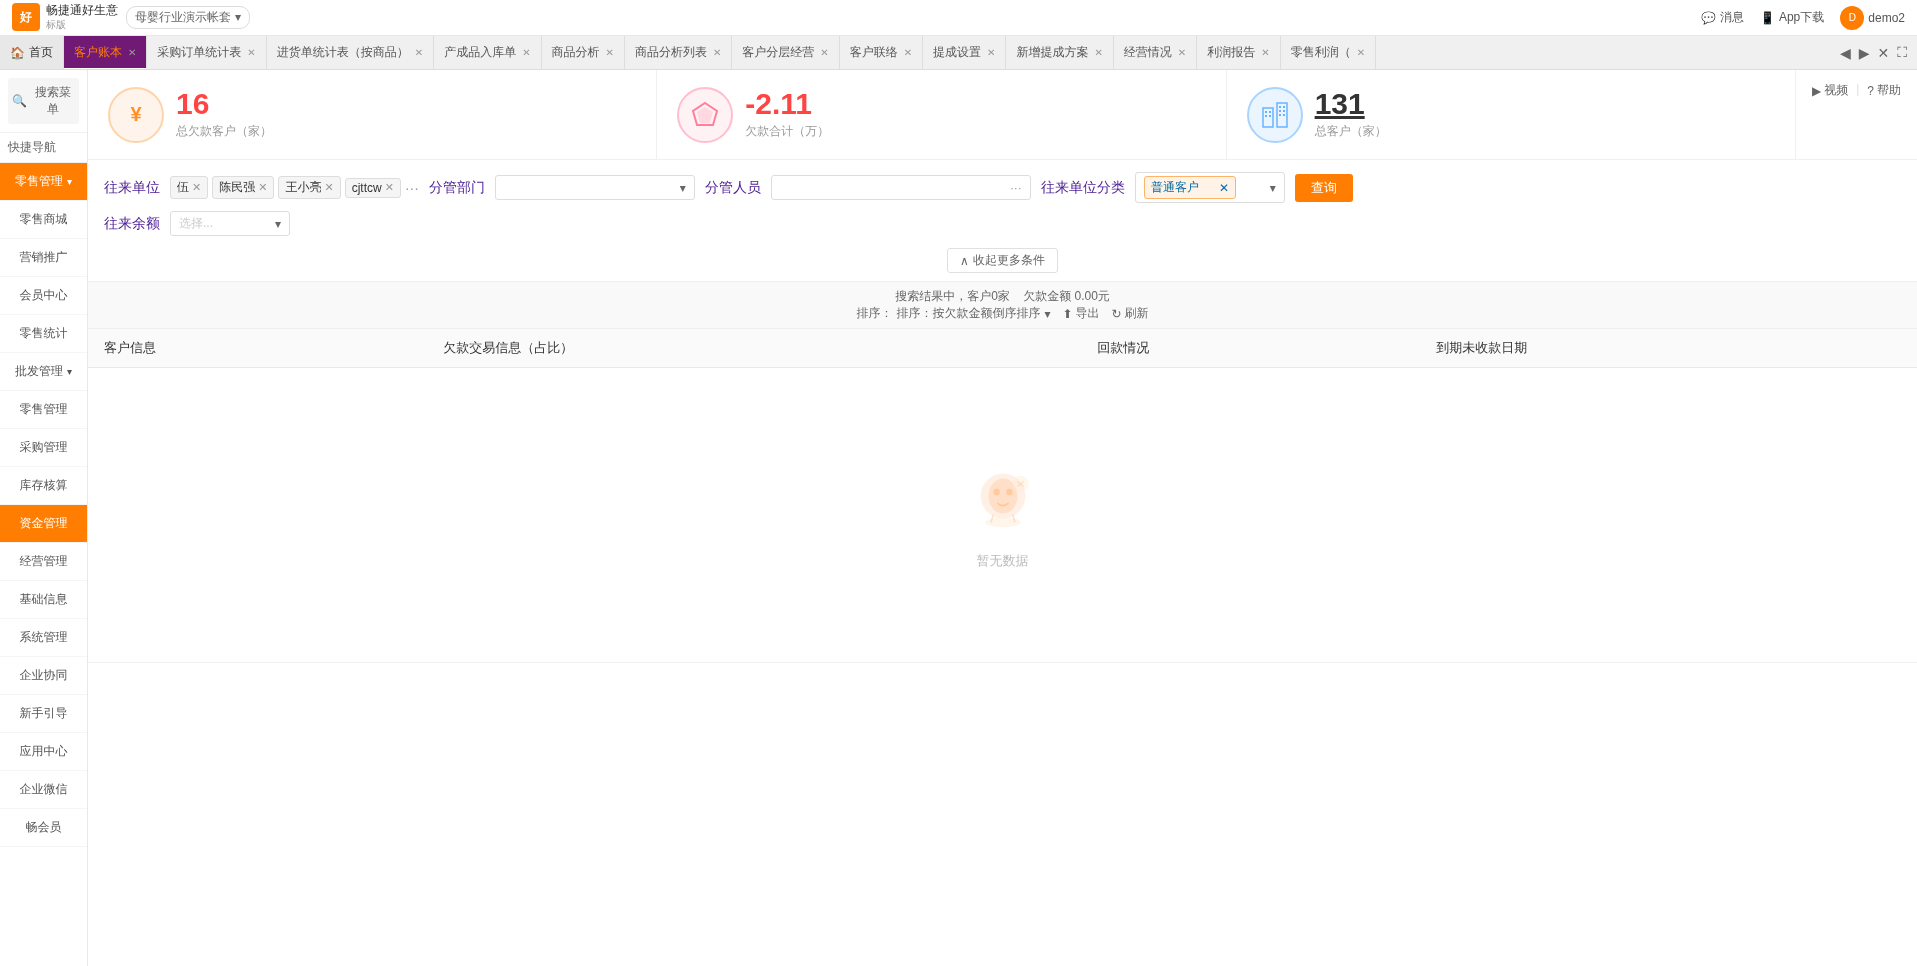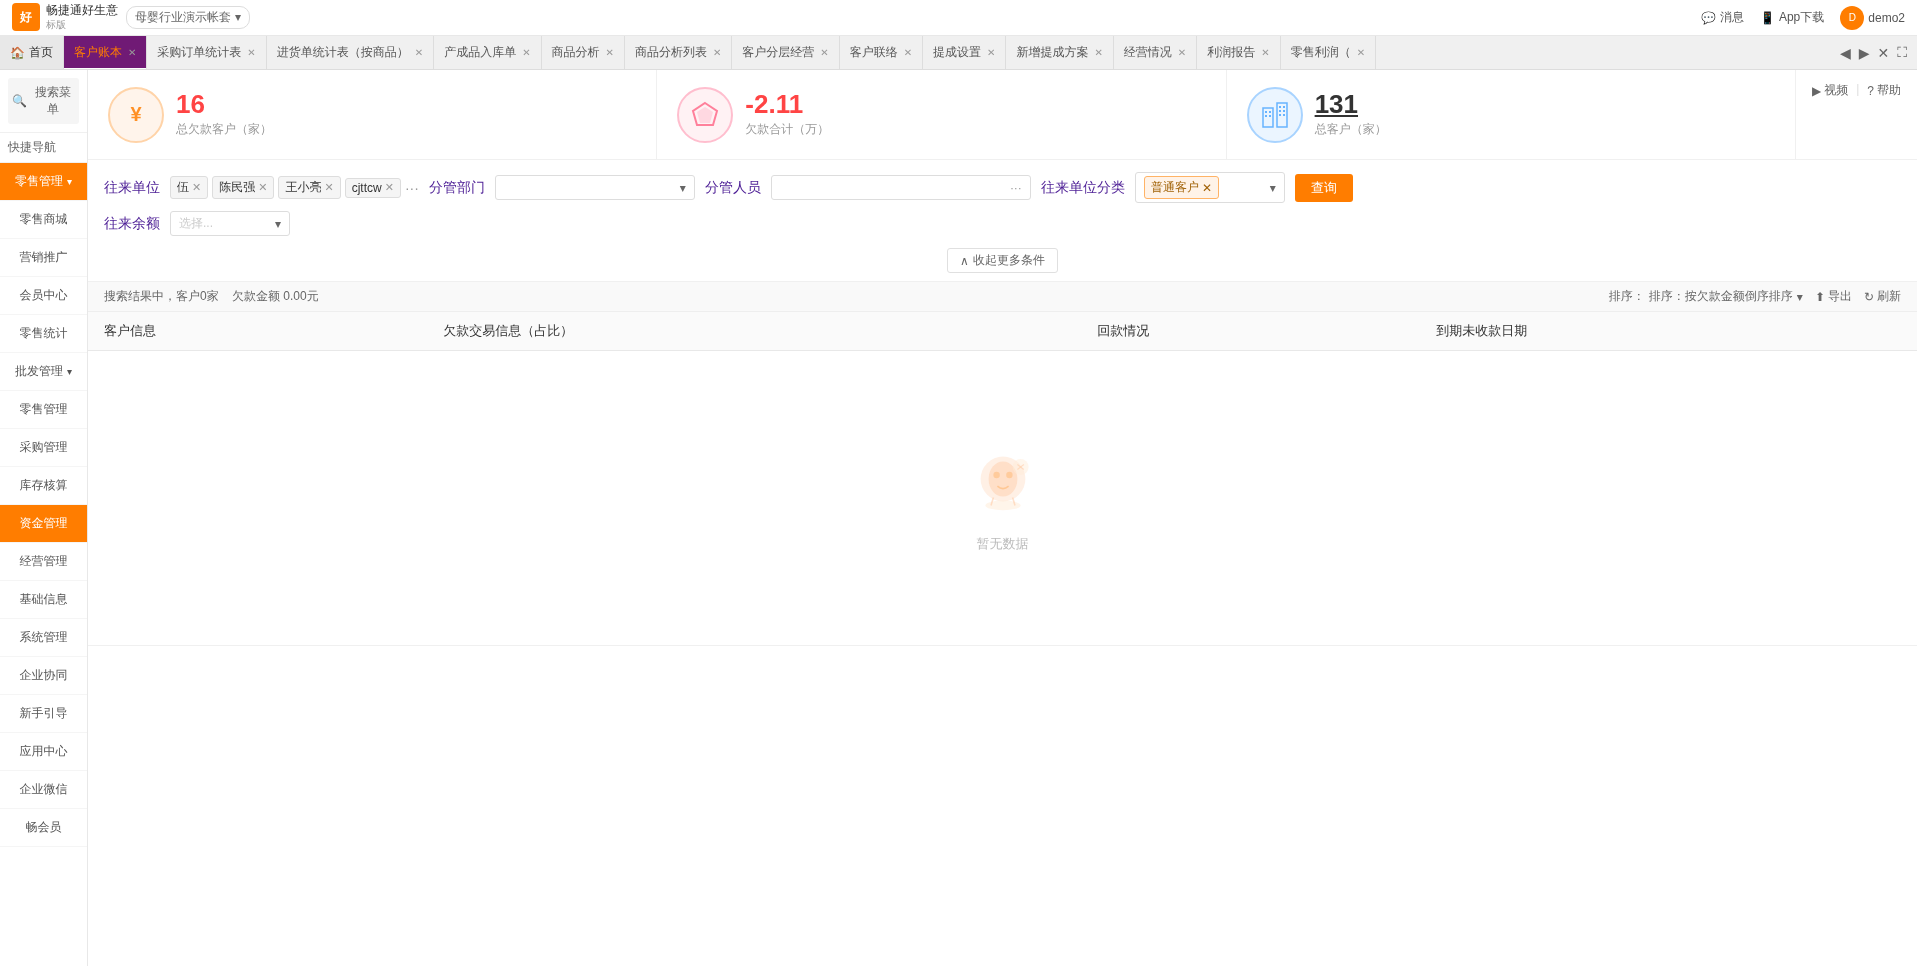--- a/index.html
+++ b/index.html
@@ -143,21 +143,21 @@
       align-items: center;
       justify-content: center;
       font-size: 24px;
       opacity: 0.85;
       flex-shrink: 0;
     }
     .stat-icon-circle.orange { background: #fff3e8; color: #ff7d00; border: 2px solid #ffcc99; }
     .stat-icon-circle.pink { background: #fff0f3; color: #ff6b8a; border: 2px solid #ffb3c6; }
     .stat-icon-circle.blue { background: #e8f4ff; color: #4da6ff; border: 2px solid #99ccff; }
     .stat-value-area { display: flex; flex-direction: column; }
-    .stat-number { font-size: 26px; font-weight: bold; color: #ff4444; line-height: 1; }
+    .stat-number { font-size: 30px; font-weight: bold; color: #ff4444; line-height: 1; }
     .stat-number.black { color: #333; text-decoration: underline; }
     .stat-label { font-size: 12px; color: #999; margin-top: 4px; }
     .stat-actions { margin-left: auto; display: flex; align-items: flex-start; gap: 8px; font-size: 12px; color: #666; }
     .stat-action-link { cursor: pointer; display: flex; align-items: center; gap: 3px; }
 
     
     .filter-area {
       padding: 12px 16px 4px;
       background: #fff;
       border-bottom: 1px solid #f0f0f0;
@@ -230,20 +230,21 @@
     
     .result-bar {
       display: flex;
       align-items: center;
       justify-content: space-between;
       padding: 6px 16px;
       background: #f9f9f9;
       border-bottom: 1px solid #eee;
       font-size: 12px;
       color: #666;
+      flex-direction: column;
     }
     .result-bar-right { display: flex; align-items: flex-start; gap: 12px; }
     .result-action { display: flex; align-items: center; gap: 3px; cursor: pointer; color: #666; }
     .sort-select { display: flex; align-items: center; gap: 4px; cursor: pointer; }
 
     
     .data-table { width: 100%; border-collapse: collapse; }
     .data-table th {
       background: #fafafa;
       border-bottom: 1px solid #e8e8e8;
@@ -274,27 +275,27 @@
       width: 80px;
       height: 80px;
       margin-bottom: 12px;
       opacity: 0.5;
     }
 
     
     .cat-tag-selected {
       display: flex;
       align-items: center;
-      gap: 3px;
+      gap: 20px;
       padding: 2px 6px;
       background: #fff3e8;
       border: 1px solid #ffb366;
       border-radius: 3px;
       font-size: 12px;
-      color: #a16207;
+      color: #0369a1;
     }
   </style>
 </head>
 <body>
 
 <div class="top-bar">
   <div class="top-bar-left">
     <div class="logo-area">
       <div class="logo-icon">好</div>
       <div>

